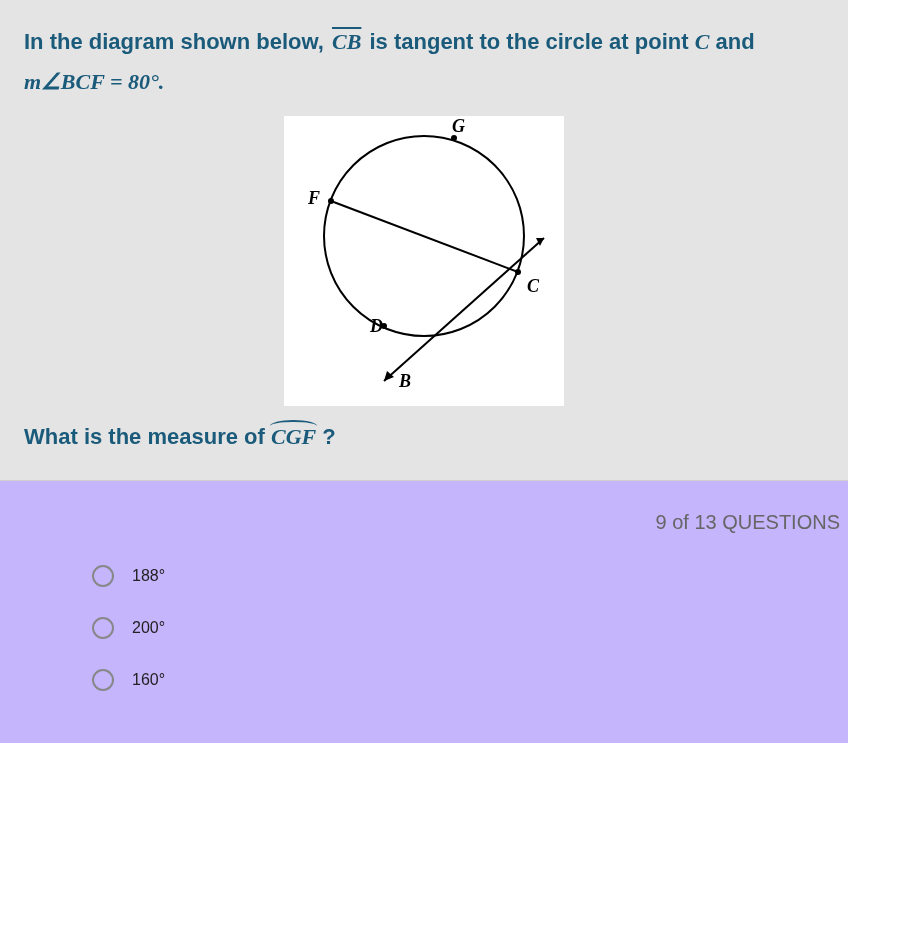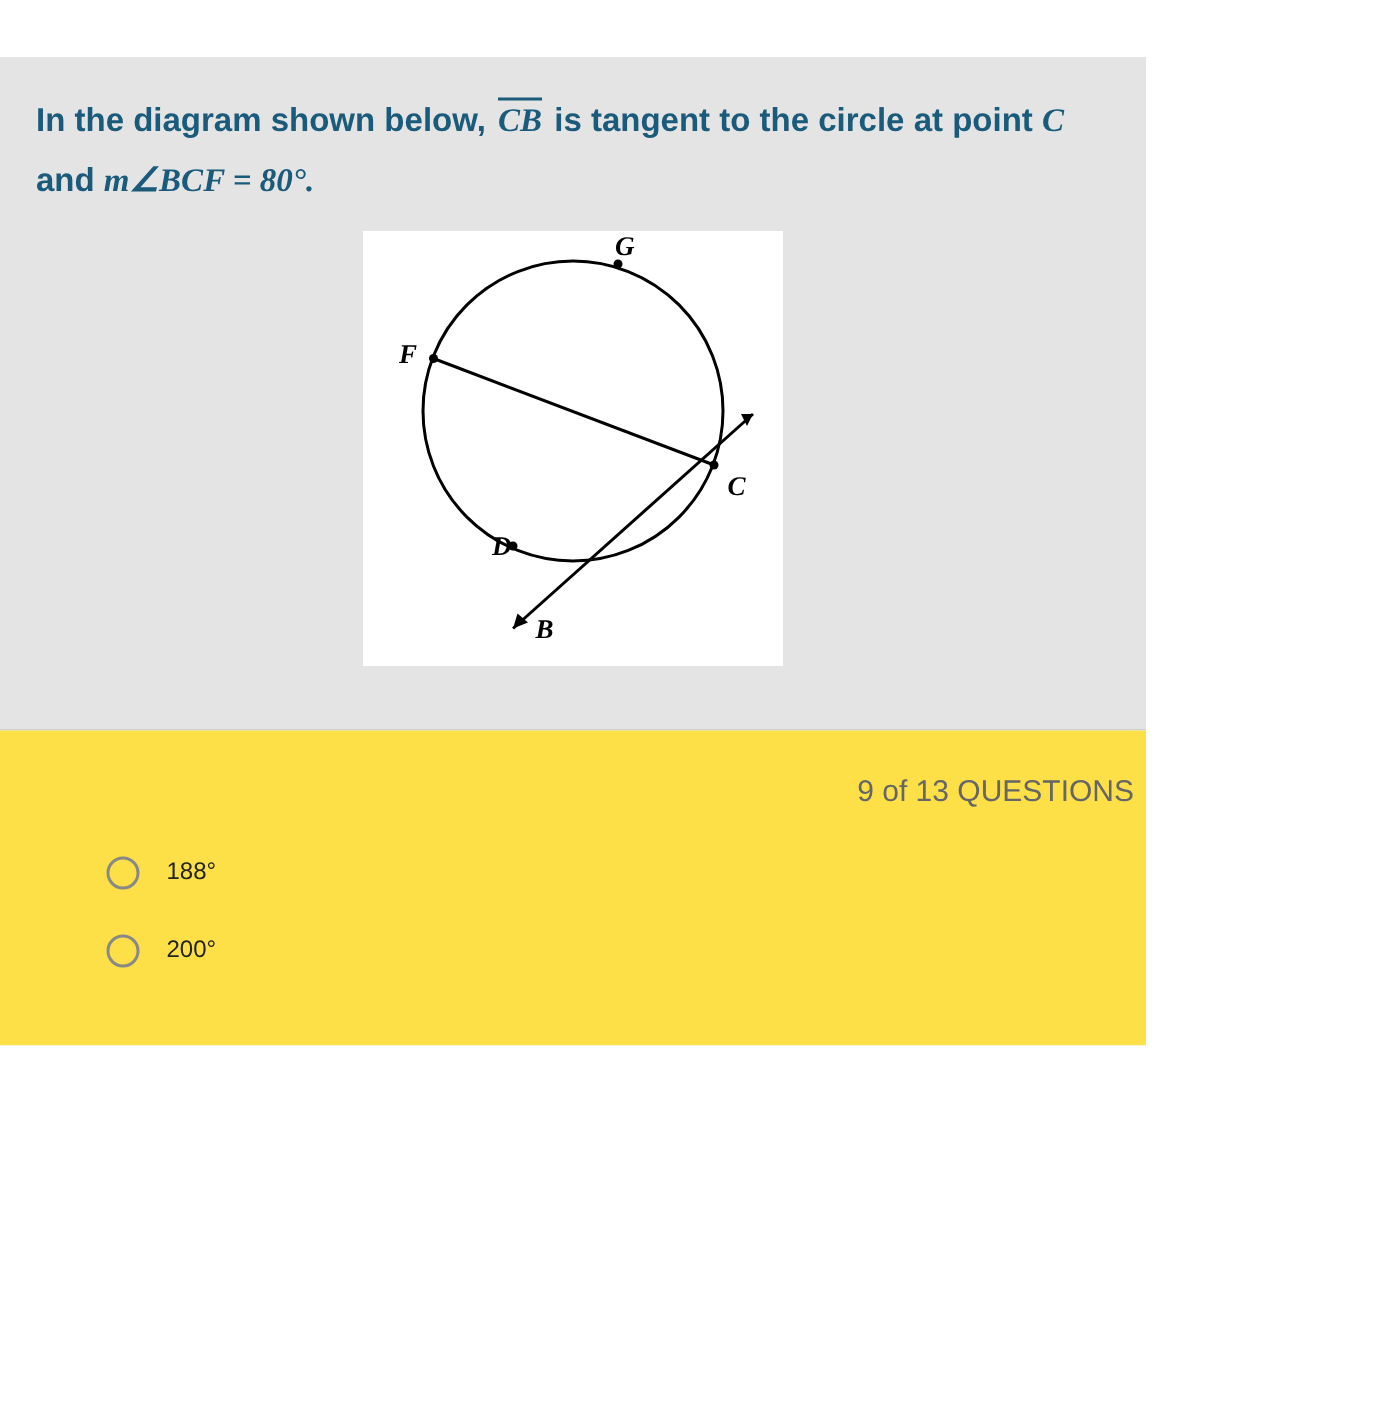--- a/index.html
+++ b/index.html
@@ -1,35 +1,35 @@
 <!DOCTYPE html>
 <html><head>
   <meta charset="utf-8">
   <style>
     * { margin: 0; padding: 0; box-sizing: border-box; }
     body { font-family: Arial, Helvetica, sans-serif; background: #fff; }
-    .container { width: 764px; margin-top: 38px; }
+    .container { width: 848px; }
     .question-block { background: #e4e4e4; padding: 22px 24px 24px 24px; }
     .question-text { color: #1a5a7a; font-weight: bold; font-size: 22px; line-height: 1.8; }
     .inline-math { font-style: italic; font-family: 'Times New Roman', serif; font-size: 22px; }
     .overline { text-decoration: overline; position: relative; display: inline-block; padding: 0 2px;}
     .diagram-wrapper { display: flex; justify-content: center; margin: 15px 0 18px 0; }
     .diagram { background: #fff; width: 280px; height: 290px; position: relative; }
     .subquestion { color: #1a5a7a; font-weight: bold; font-size: 22px; margin-top: 5px; padding-bottom:6px;}
     .arc-symbol { position: relative; display: inline-block; }
     .arc-symbol::before {
       content: '';
       position: absolute;
       top: -4px; left: -1px; right: -1px;
       height: 10px;
       border-top: 2px solid #1a5a7a;
       border-radius: 50% 50% 0 0;
     }
     .divider { height: 1px; background: #cfcfcf; }
-    .answers-block { background: #fde047; padding: 22px 19px; position:relative;}
+    .answers-block { background: #c4b5fd; padding: 22px 40px; position:relative;}
     .progress-text { color: #666; font-size: 20px; position:absolute; right:8px; top:30px;}
     .options { margin-top: 62px; }
     .option-row { display: flex; align-items: center; margin-bottom: 30px; padding-left: 52px; }
     .radio {
       width: 22px; height: 22px; border: 2px solid #888; border-radius: 50%;
       margin-right: 18px; flex-shrink: 0;
     }
     .option-label { font-size: 16px; color: #222; }
     .point-label { font-family: 'Times New Roman', serif; font-style: italic; font-weight: bold; position:absolute; font-size:18px;}
   </style>
@@ -66,30 +66,39 @@
           <circle cx="234" cy="156" r="3" fill="#000"></circle>
         </svg>
         <span class="point-label" style="left:168px; top:0px;">G</span>
         <span class="point-label" style="left:24px; top:72px;">F</span>
         <span class="point-label" style="left:86px; top:200px;">D</span>
         <span class="point-label" style="left:243px; top:160px;">C</span>
         <span class="point-label" style="left:115px; top:255px;">B</span>
       </div>
     </div>
 
+    <div class="subquestion">
+      <span>What is the measure of </span>
+      <span class="inline-math arc-symbol">CGF</span>
+      <span> ?</span>
+    </div>
   </div>
 
   <div class="divider"></div>
 
   <div class="answers-block">
     <div class="progress-text">9 of 13 QUESTIONS</div>
     <div class="options">
       <div class="option-row">
         <div class="radio"></div>
         <span class="option-label">188°</span>
       </div>
       <div class="option-row">
         <div class="radio"></div>
         <span class="option-label">200°</span>
       </div>
+      <div class="option-row">
+        <div class="radio"></div>
+        <span class="option-label">160°</span>
+      </div>
     </div>
   </div>
 </div>
 
 </body></html>

